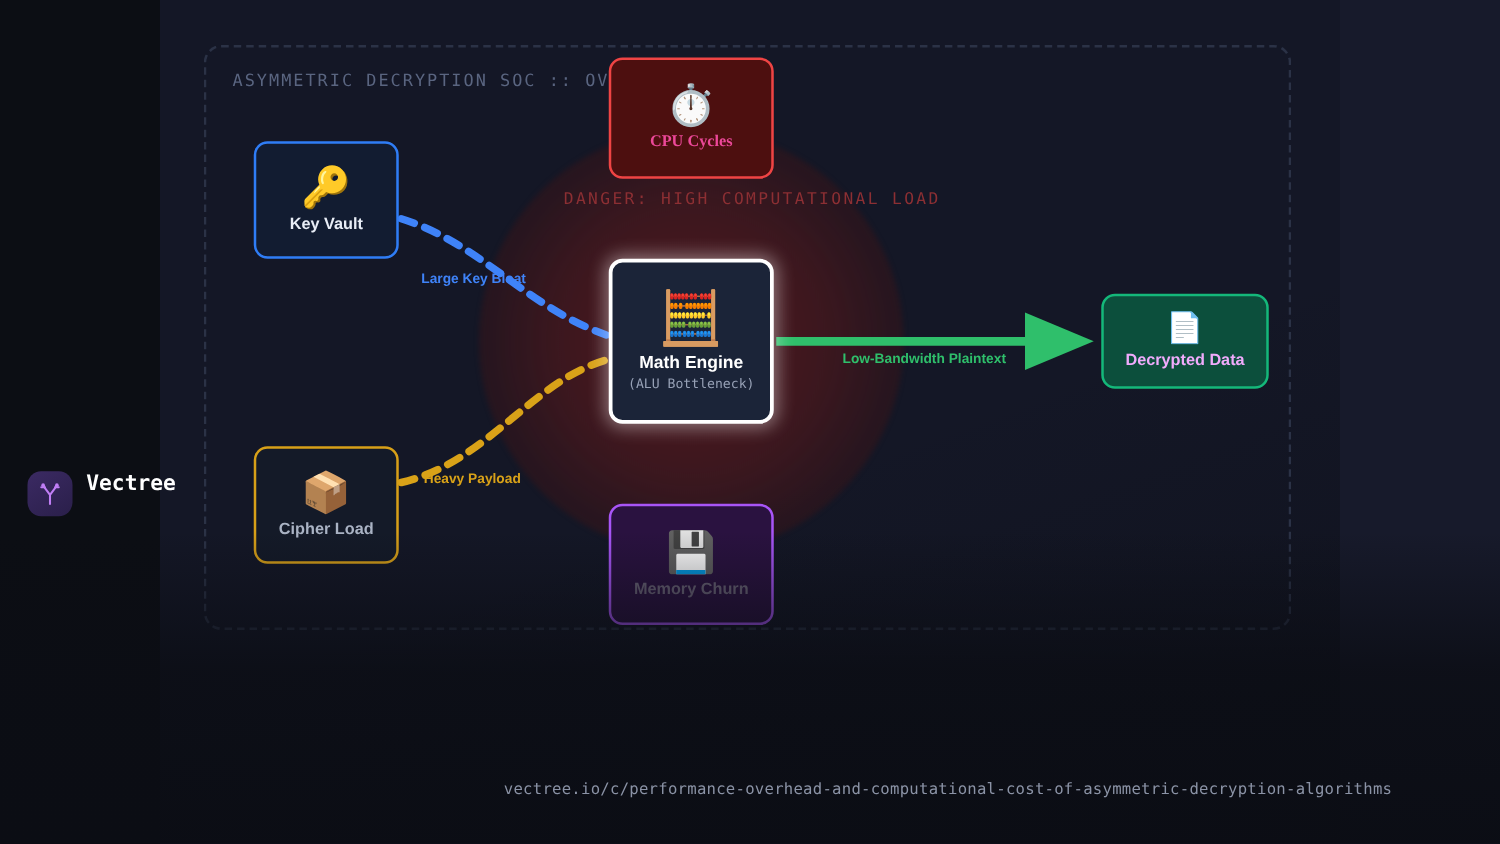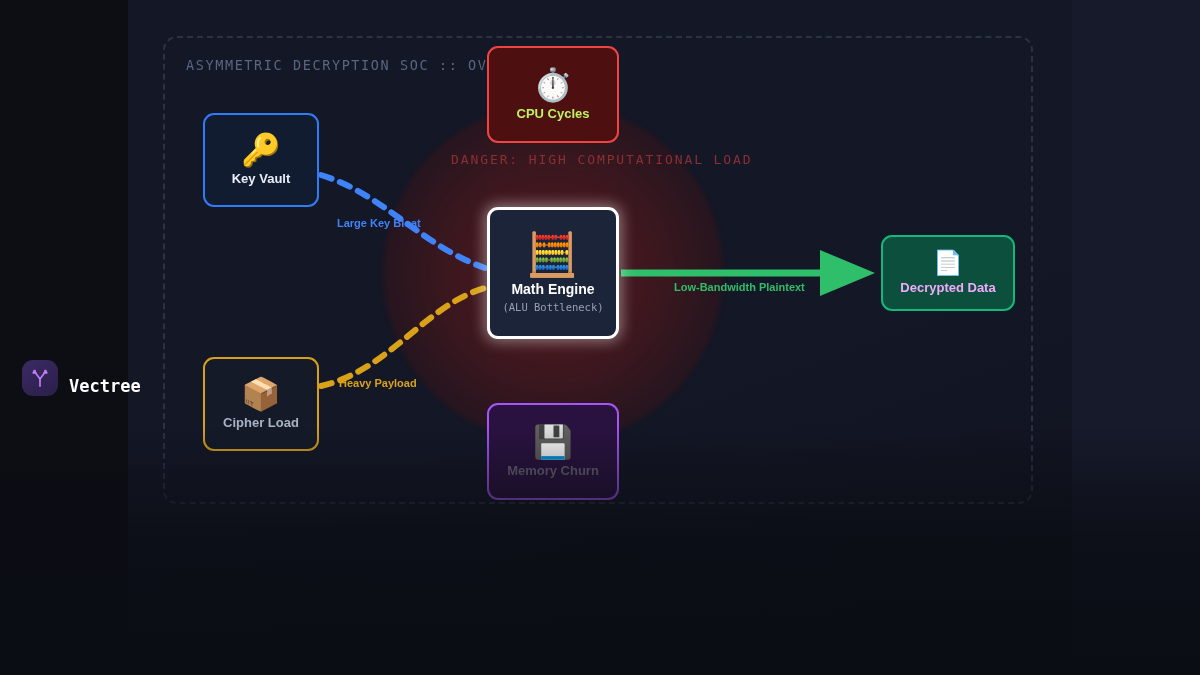--- a/index.html
+++ b/index.html
@@ -109,21 +109,21 @@
   .n-keyvault {
     left: 203px; top: 113px; width: 116px; height: 94px;
     background: #121c31; border: 2px solid #2f7df6;
   }
   .n-keyvault .nlabel { color: #e8edf6; }
 
   .n-cpu {
     left: 487px; top: 46px; width: 132px; height: 97px;
     background: #4d0f0f; border: 2px solid #ef4444;
   }
-  .n-cpu .nlabel { color: #bef264; }
+  .n-cpu .nlabel { color: #ec4899; font-family: Liberation Serif, serif; }
 
   .n-math {
     left: 487px; top: 207px; width: 132px; height: 132px;
     background: #1b2438; border: 3px solid #ffffff;
     box-shadow: 0 0 14px 3px rgba(255,255,255,.40);
   }
   .n-math .nlabel { color: #ffffff; font-size: 14px; }
 
   .n-cipher {
     left: 203px; top: 357px; width: 116px; height: 94px;
@@ -138,22 +138,22 @@
   .n-memory .nlabel { color: #6b6478; }
 
   .n-decrypted {
     left: 881px; top: 235px; width: 134px; height: 76px;
     background: #0c4f3c; border: 2px solid #14b87a;
   }
   .n-decrypted .nlabel { color: #f0abfc; }
 
   
   .brand {
-    position: absolute; left: 22px; top: 360px;
-    display: flex; align-items: flex-end; gap: 11px;
+    position: absolute; left: 22px; top: 377px;
+    display: flex; align-items: flex-start; gap: 11px;
   }
   .brand-mark {
     width: 36px; height: 36px; border-radius: 11px;
     background: linear-gradient(145deg, #3b2a63 0%, #2a1f4a 100%);
     display: flex; align-items: center; justify-content: center;
   }
   .brand-name {
     font-family: "DejaVu Sans Mono", monospace;
     font-size: 17px; font-weight: bold; color: #ffffff;
   }
@@ -243,14 +243,15 @@
         <circle cx="6" cy="4.5" r="1.6" fill="#c07ef5" stroke="none"></circle>
         <circle cx="18" cy="4.5" r="1.6" fill="#c07ef5" stroke="none"></circle>
         <path d="M4.4 6.4 L7.6 6.4"></path>
         <path d="M16.4 6.4 L19.6 6.4"></path>
       </svg>
     </div>
     <div class="brand-name">Vectree</div>
   </div>
 
 
+  <div class="footer-url">vectree.io/c/performance-overhead-and-computational-cost-of-asymmetric-decryption-algorithms</div>
 
 </div>
 
 </body></html>

